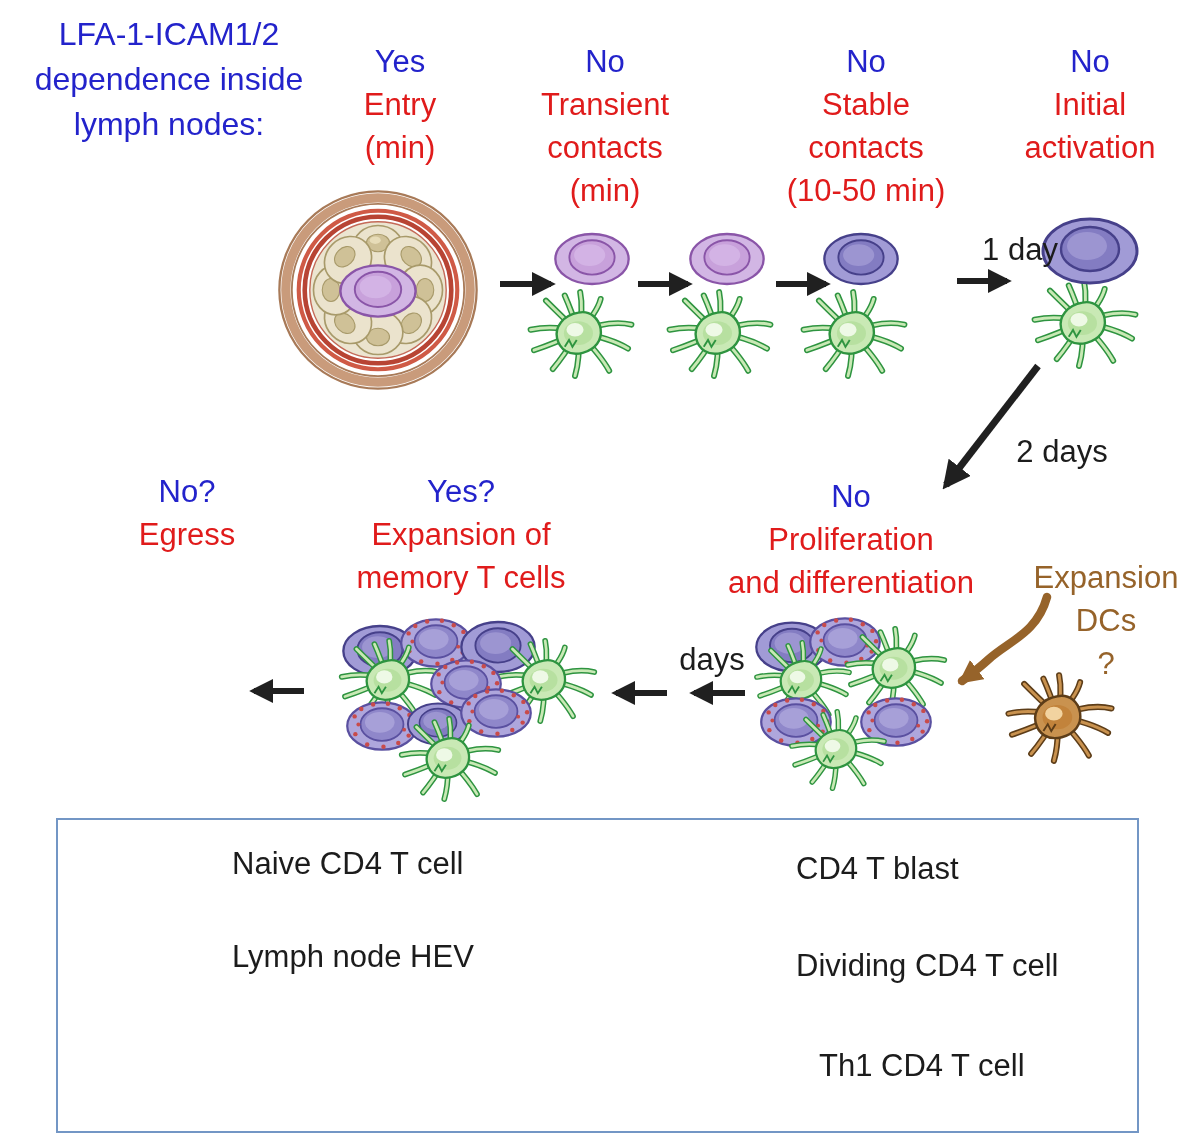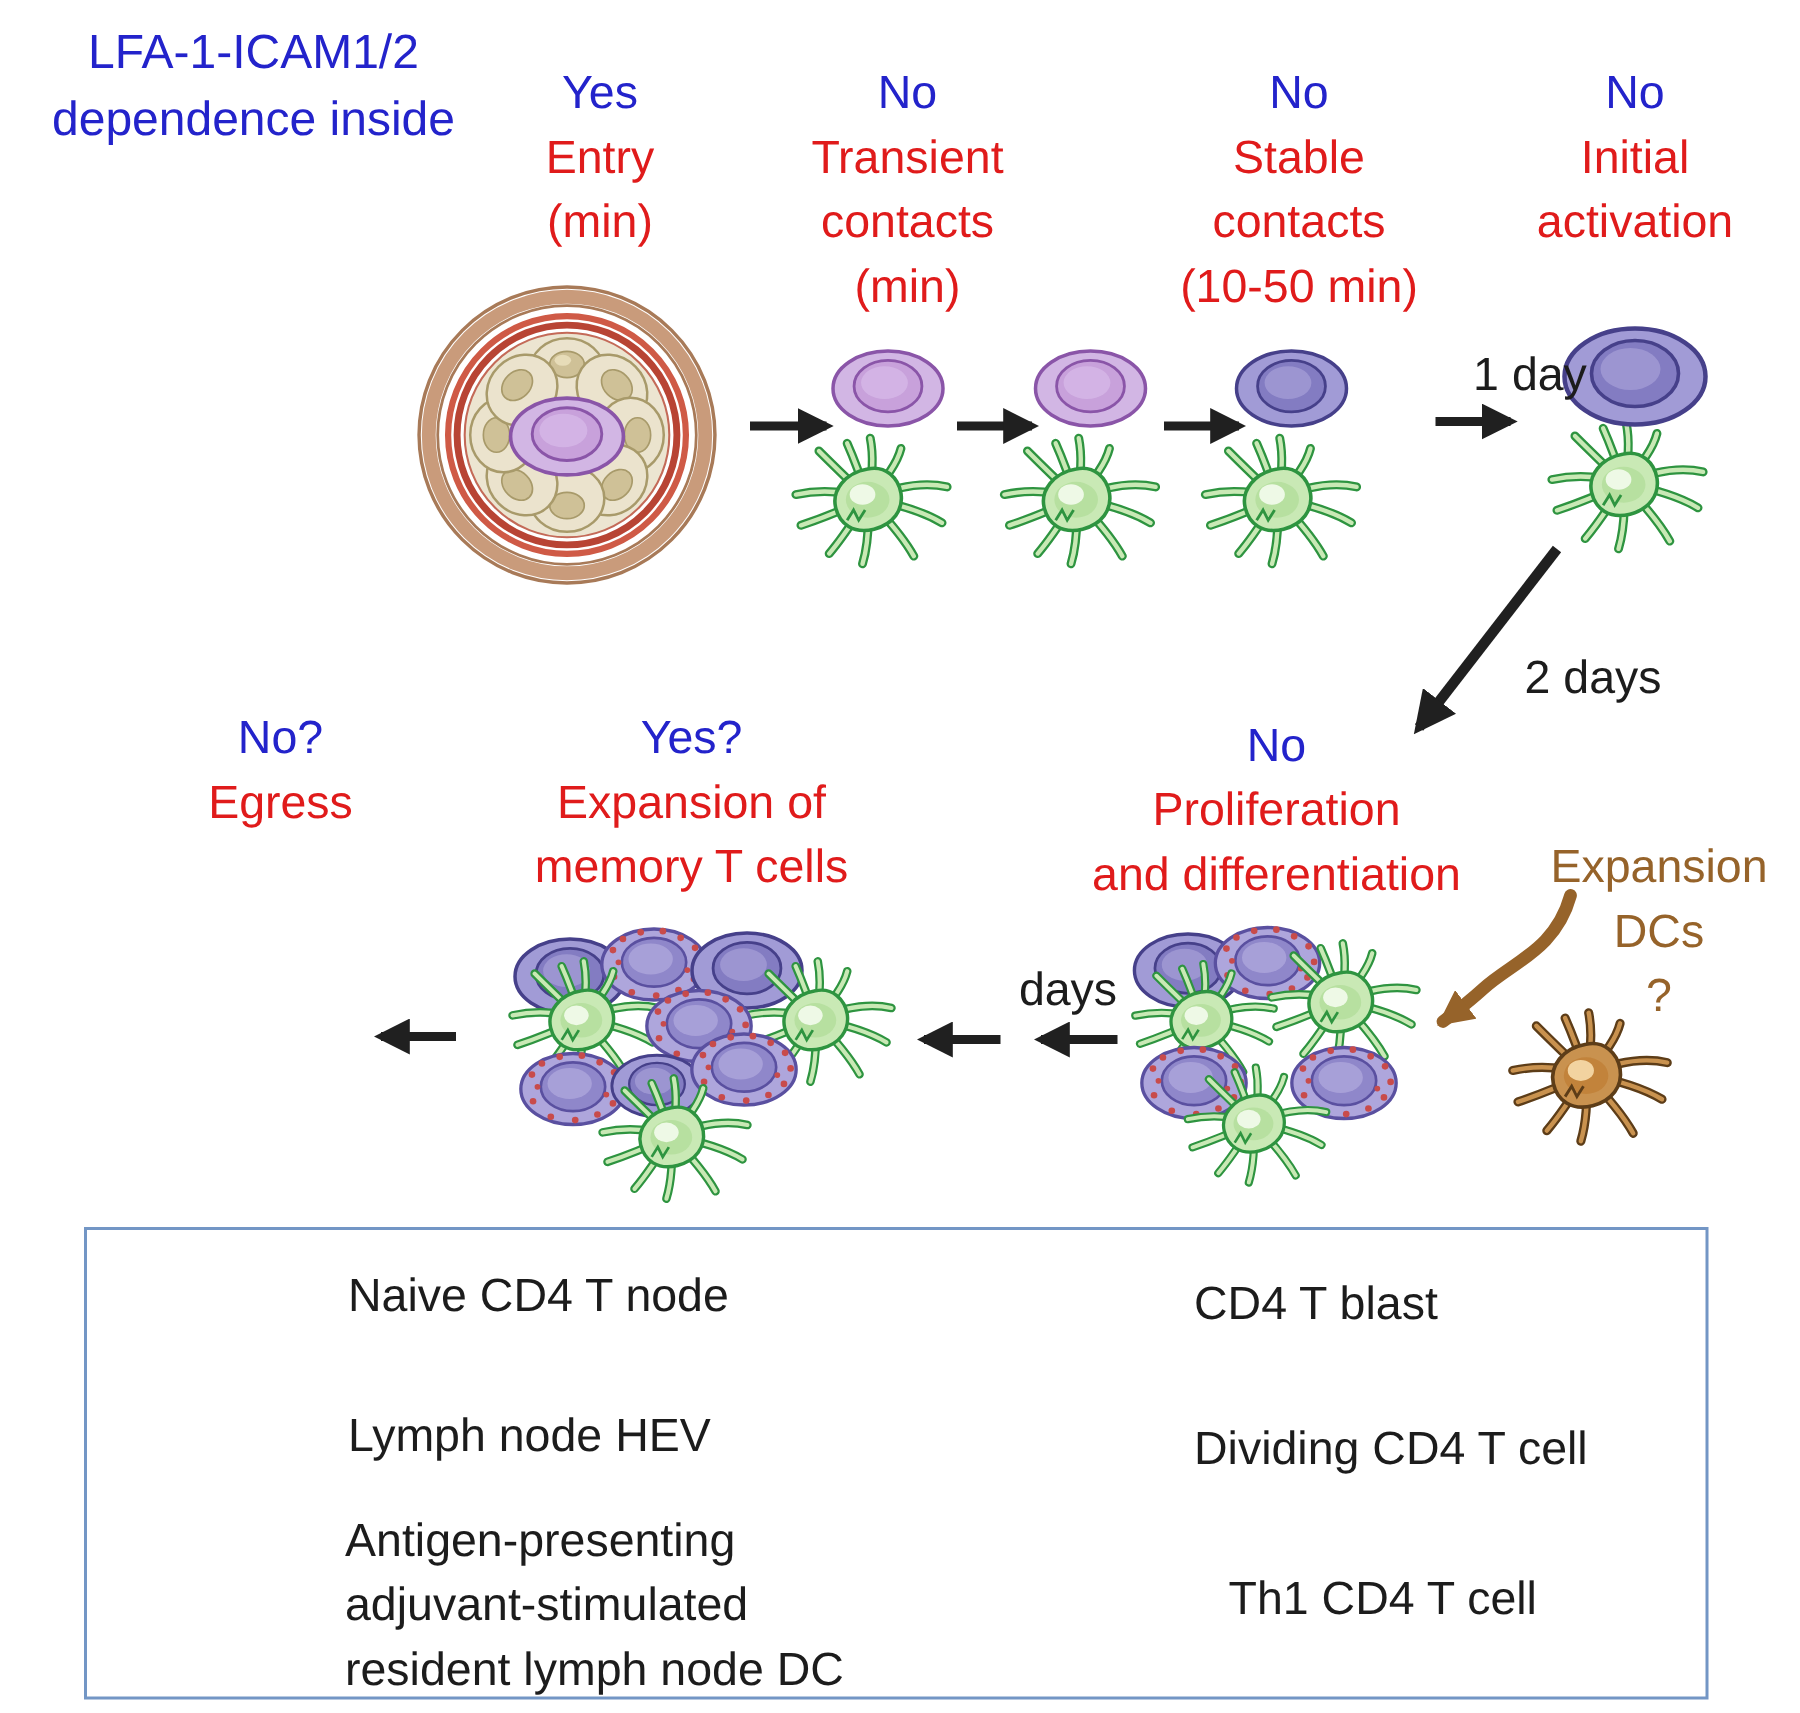--- a/index.html
+++ b/index.html
@@ -199,20 +199,21 @@
     <use href="#hev" x="83" y="889" width="124" height="124"></use>
     <use href="#dc" class="dc-green" x="88" y="1024" width="104" height="84"></use>
     <use href="#tcell" class="t-blast" x="688" y="834" width="86" height="58"></use>
     <use href="#tcell" class="t-blast" x="698" y="939" width="62" height="44"></use>
     <use href="#th1" class="t-th1" x="698" y="1035" width="66" height="48"></use>
   </svg>
 
   <div class="tblock title" style="left:169px;top:12px;">
     <div>LFA-1-ICAM1/2</div>
     <div>dependence inside</div>
+    <div>lymph nodes:</div>
   </div>
 
   <div class="tblock" style="left:388px;top:40px;margin-left:12px;">
     <div class="ans">Yes</div>
     <div class="lbl">Entry</div>
     <div class="lbl">(min)</div>
   </div>
 
   <div class="tblock" style="left:605px;top:40px;">
     <div class="ans">No</div>
@@ -257,24 +258,19 @@
   <div class="tblock time" style="left:712px;top:638px;">days</div>
 
   <div class="tblock brown" style="left:1106px;top:556px;">
     <div>Expansion</div>
     <div>DCs</div>
     <div>?</div>
   </div>
 
   <div class="legend-box"></div>
 
-  <div class="leg-text" style="left:232px;top:842px;">Naive CD4 T node</div>
+  <div class="leg-text" style="left:232px;top:842px;">Naive CD4 T cell</div>
   <div class="leg-text" style="left:232px;top:935px;">Lymph node HEV</div>
-  <div class="leg-text" style="left:230px;top:1005px;">
-    <div>Antigen-presenting</div>
-    <div>adjuvant-stimulated</div>
-    <div>resident lymph node DC</div>
-  </div>
   <div class="leg-text" style="left:796px;top:847px;">CD4 T blast</div>
   <div class="leg-text" style="left:796px;top:944px;">Dividing CD4 T cell</div>
   <div class="leg-text" style="left:819px;top:1044px;">Th1 CD4 T cell</div>
 
 </div>
 
 </body></html>

